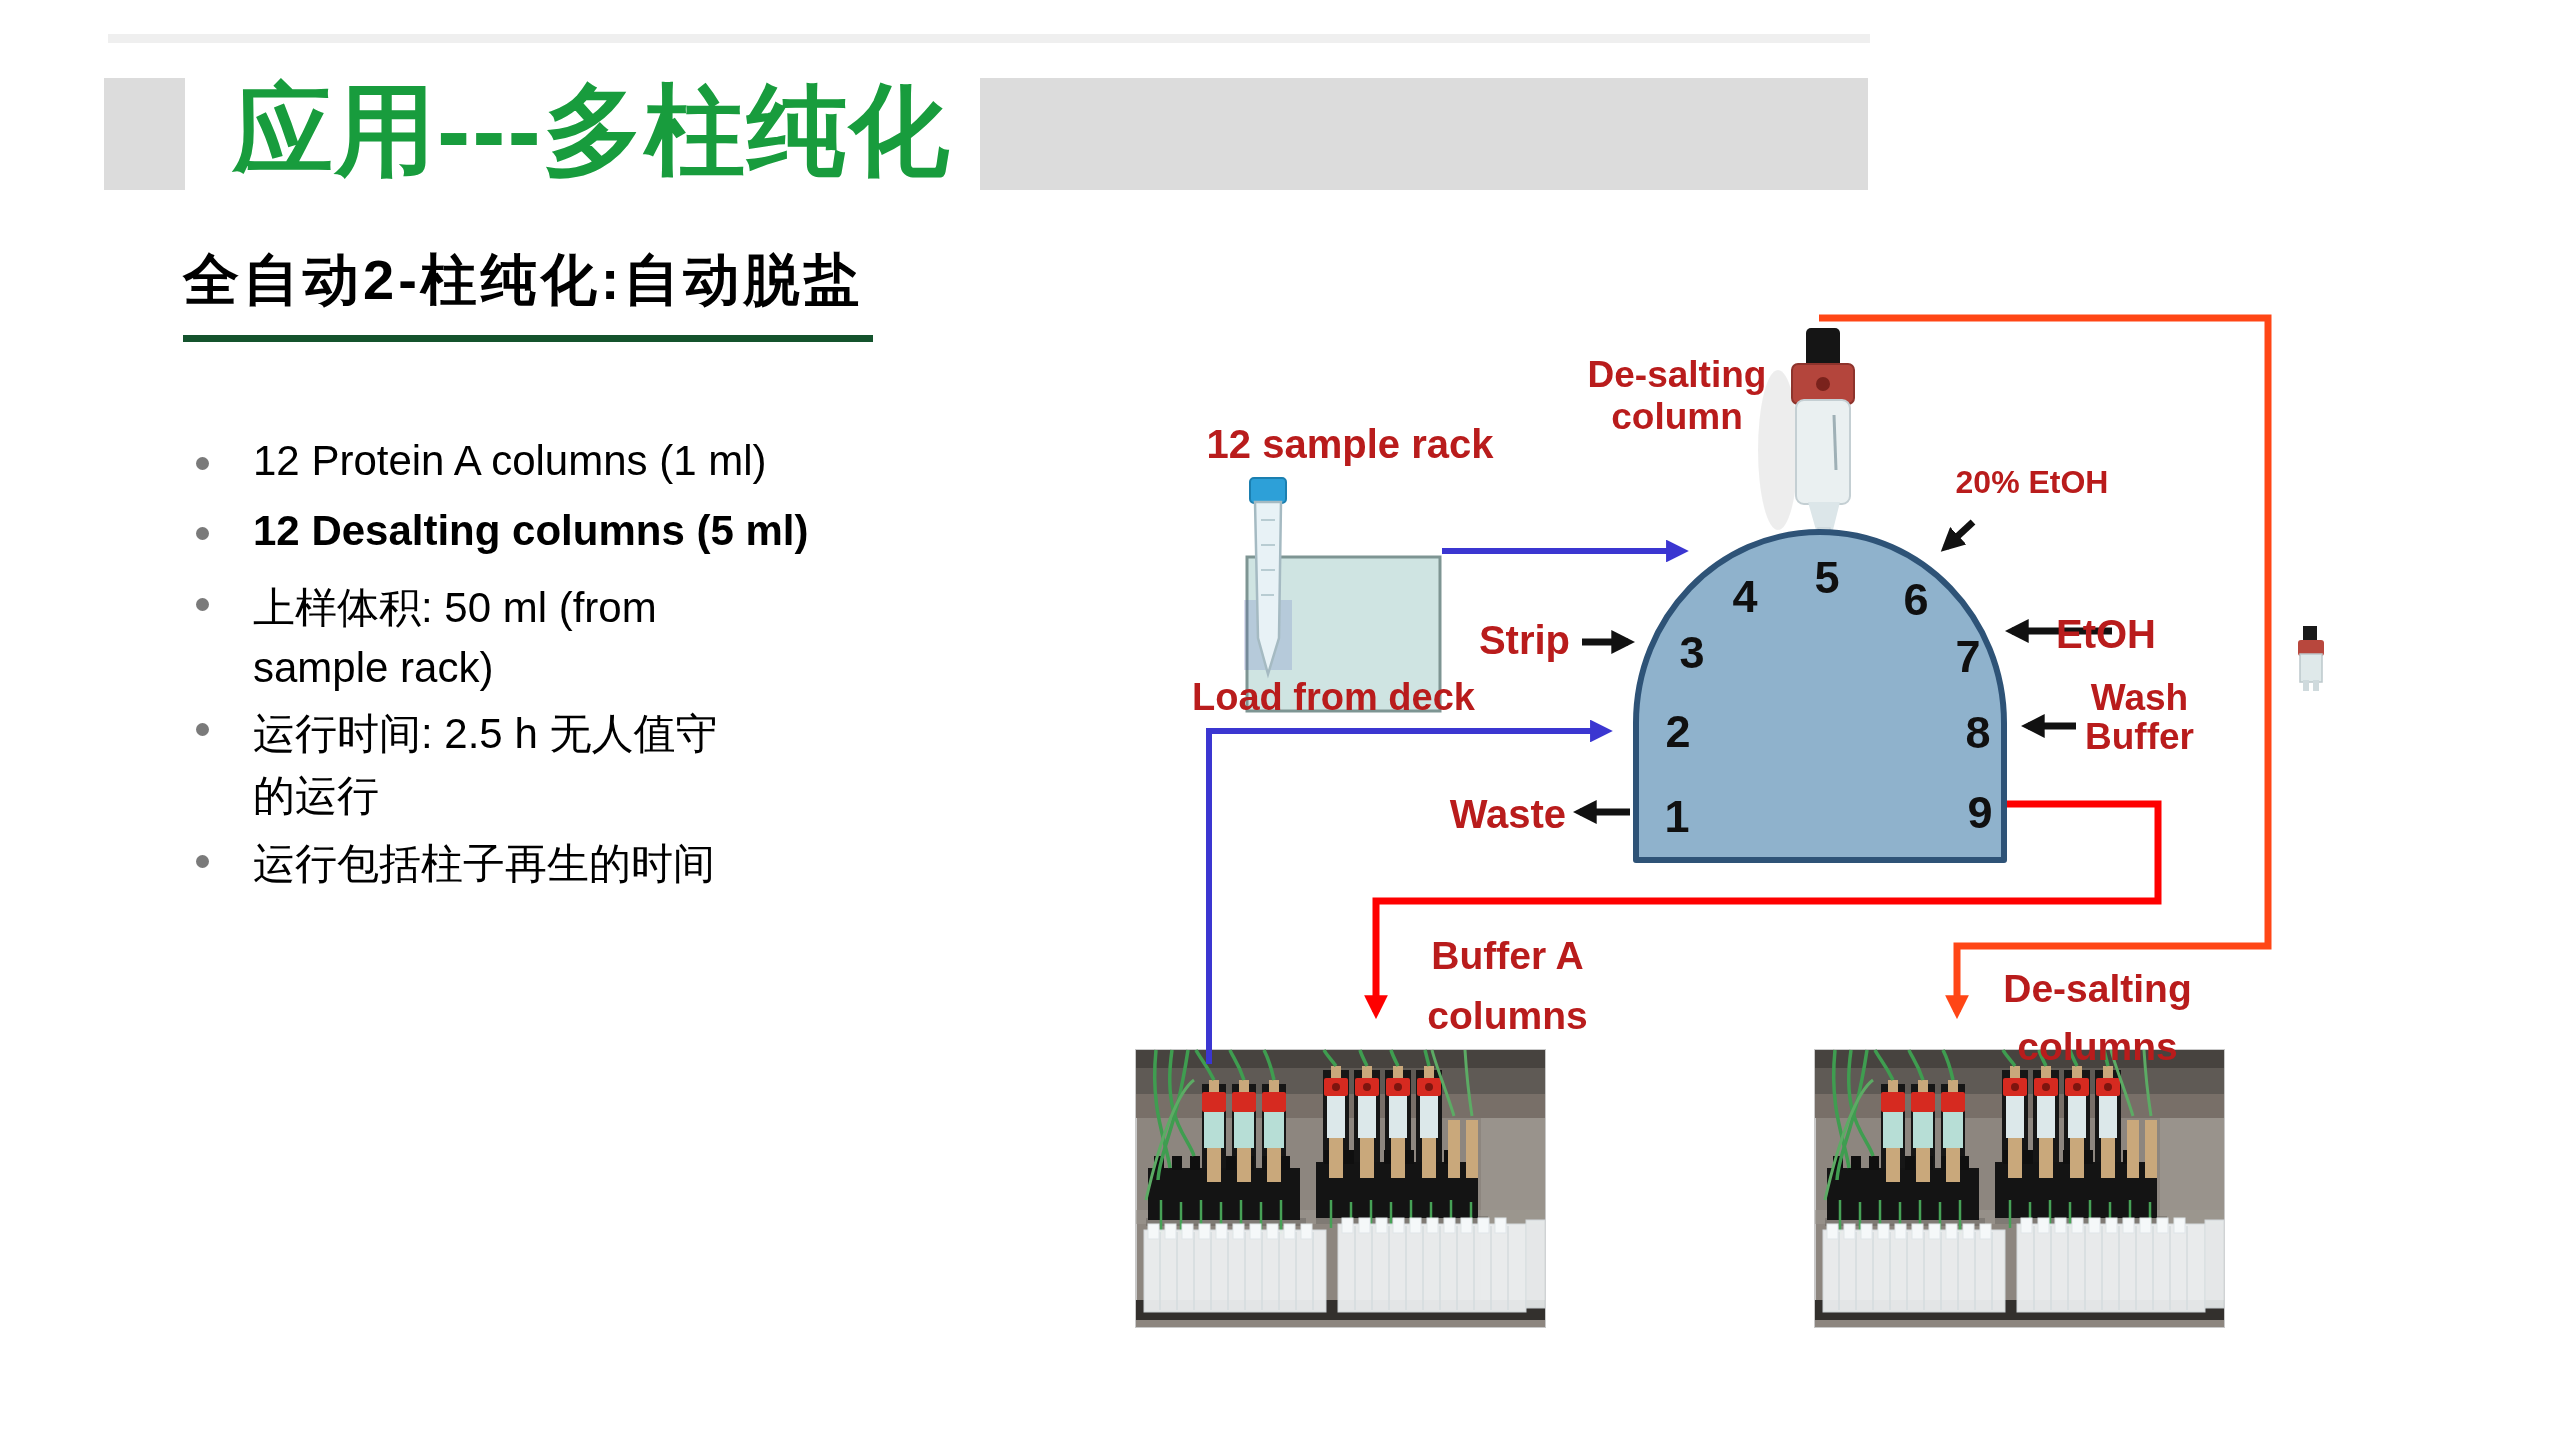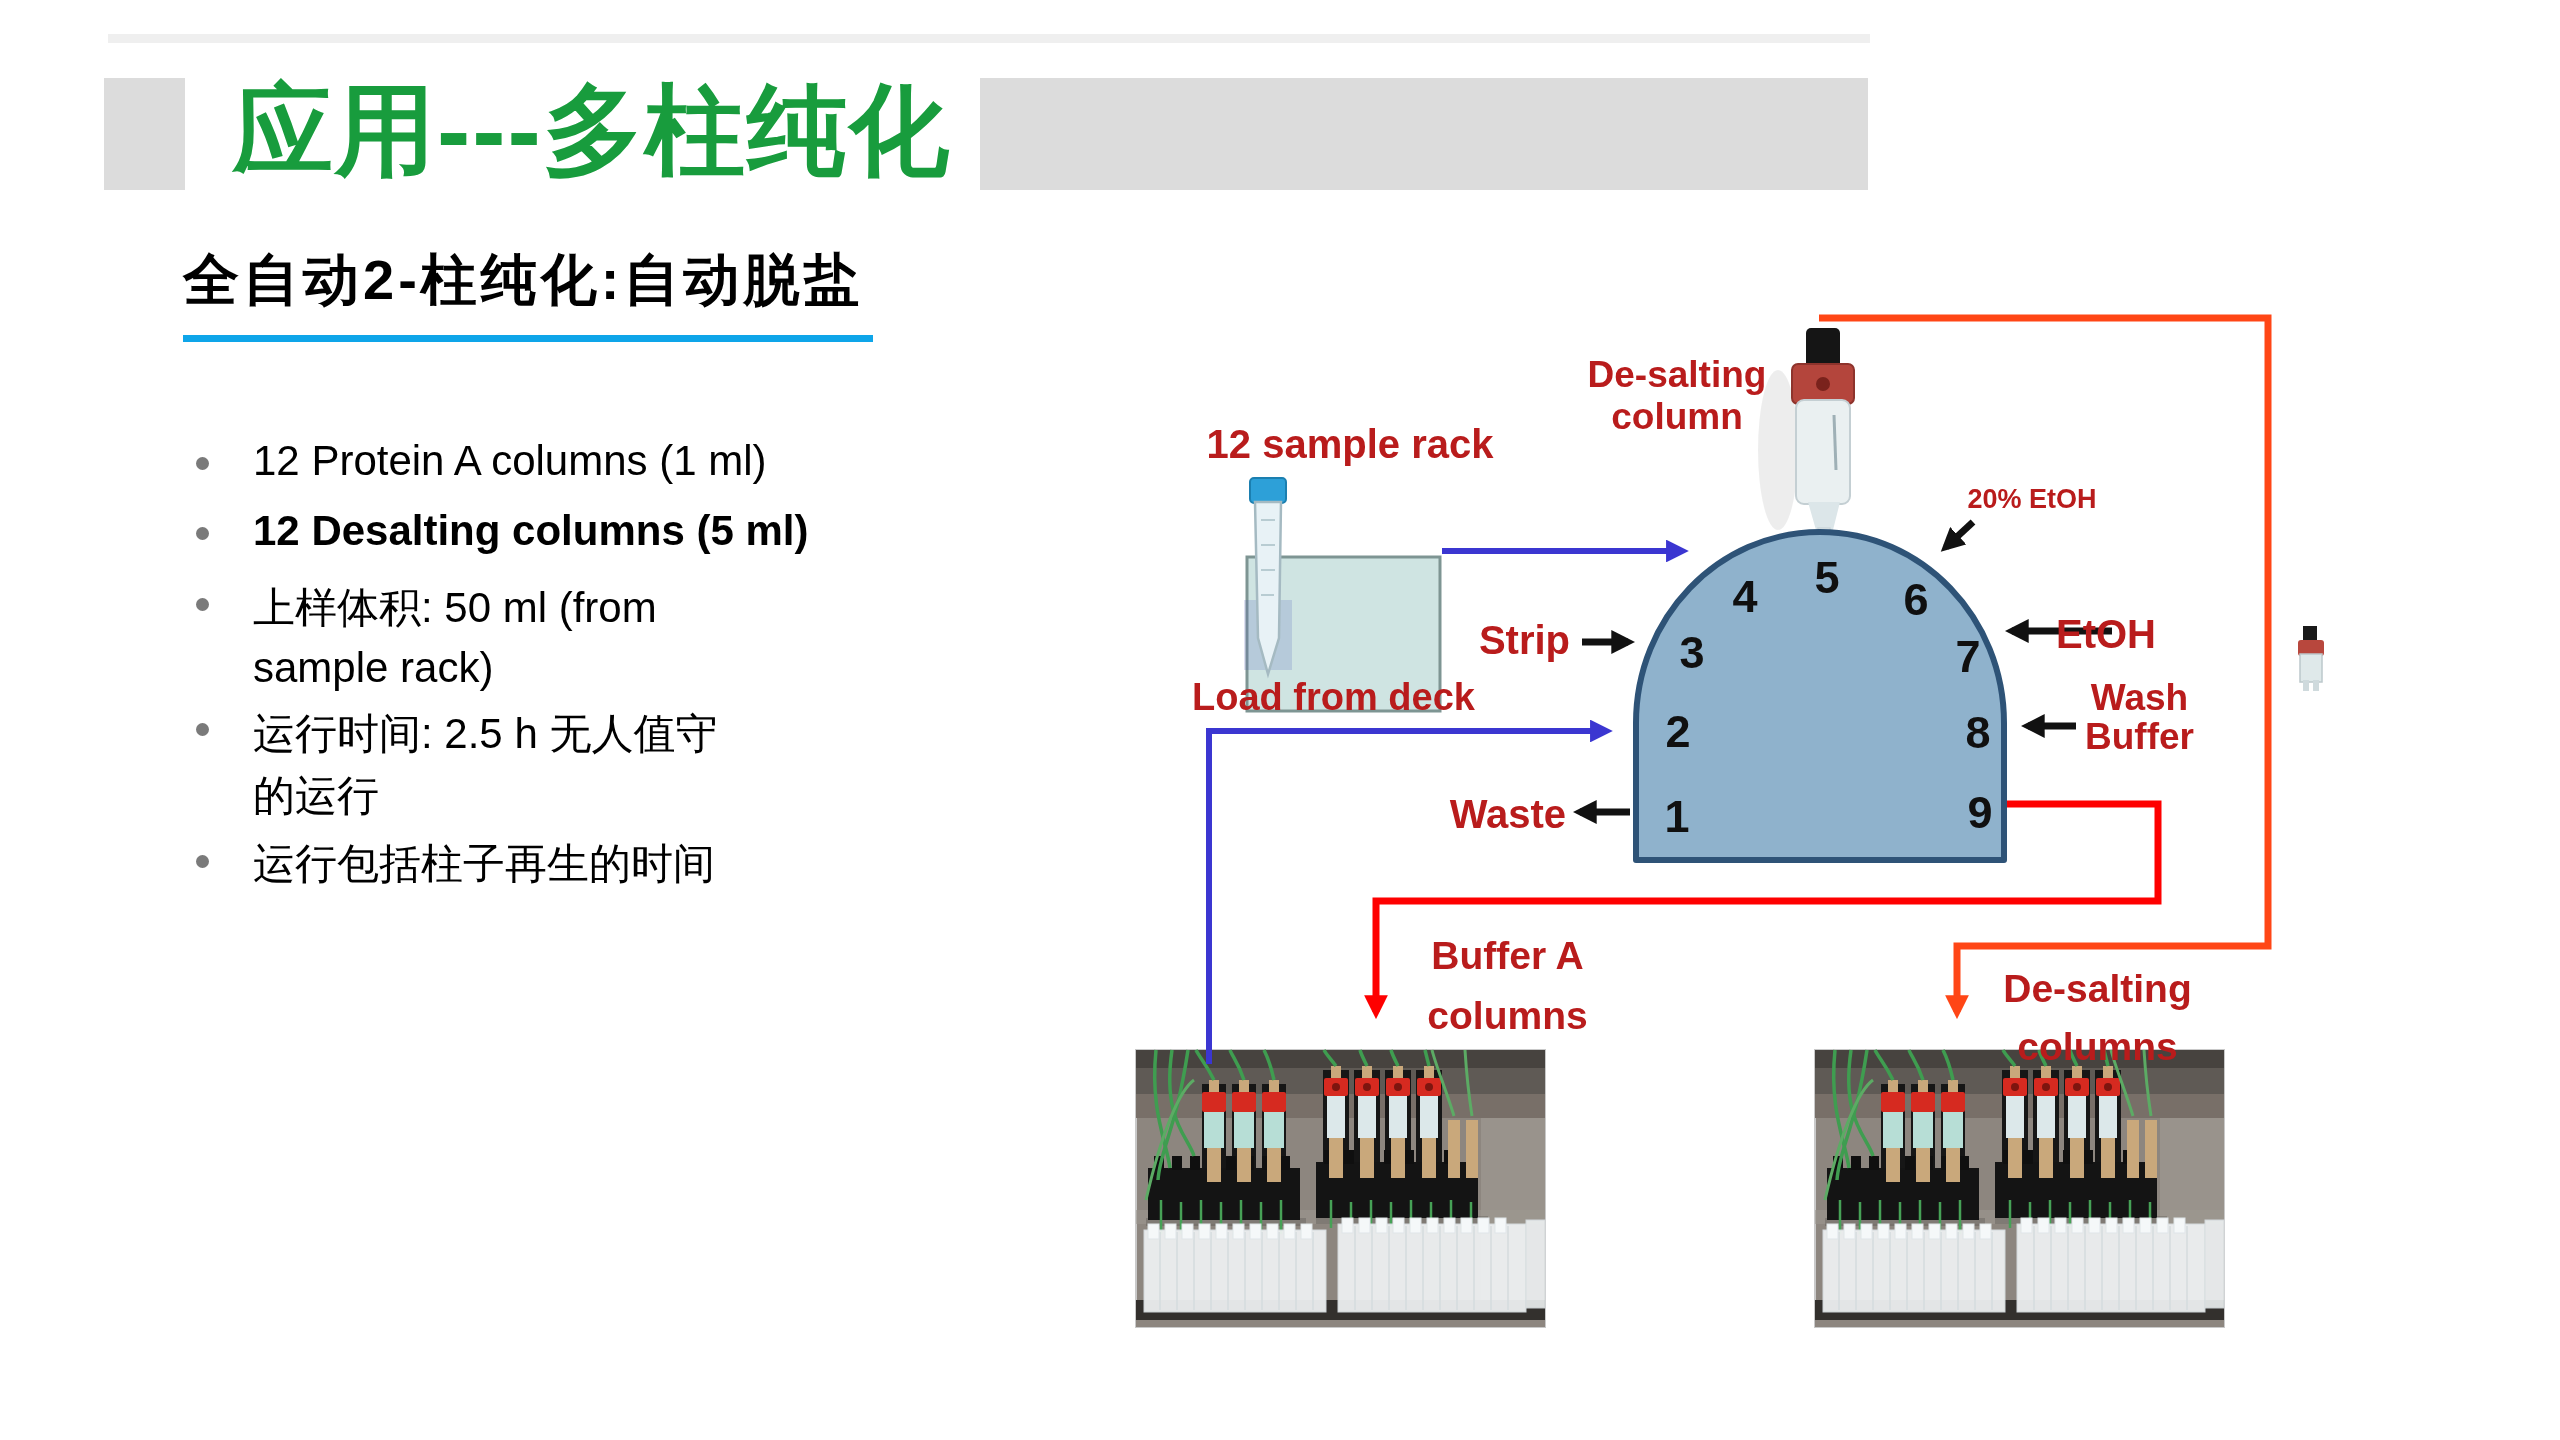--- a/index.html
+++ b/index.html
@@ -5,21 +5,21 @@
   html,body{margin:0;padding:0;background:#ffffff;}
   .stage{position:relative;width:2560px;height:1440px;background:#fff;overflow:hidden;
          font-family:"Liberation Sans", sans-serif;color:#111;}
   
   .top-rule{position:absolute;left:108px;top:34px;width:1762px;height:9px;background:#efefef;}
   .deco-square{position:absolute;left:104px;top:78px;width:81px;height:112px;background:var(--gray,#dcdcdc);}
   .deco-bar{position:absolute;left:980px;top:78px;width:888px;height:112px;background:var(--gray,#dcdcdc);}
   .slide-title{position:absolute;left:233px;top:78px;font-size:100px;font-weight:800;
                color:var(--green,#189c3d);letter-spacing:2px;line-height:1.05;white-space:nowrap;}
   .heading{position:absolute;left:183px;top:243px;font-size:56px;font-weight:700;color:#000;
-           letter-spacing:4px;border-bottom:7px solid #0ea5e9;padding:0 10px 16px 0;white-space:nowrap;}
+           letter-spacing:4px;border-bottom:7px solid #14532d;padding:0 10px 16px 0;white-space:nowrap;}
   
   .dot{position:absolute;width:13px;height:13px;border-radius:50%;background:#7a7a7a;}
   .btxt{position:absolute;left:253px;font-size:42px;color:#000;white-space:nowrap;}
   .btxt .ln{display:block;}
   
   .dlabel{position:absolute;font-weight:700;color:#b91c1c;white-space:nowrap;}
   .center{text-align:center;}
   .right{text-align:right;}
   .pnum{position:absolute;transform:translate(-50%,-50%);font-size:45px;font-weight:700;color:#101010;}
   svg{position:absolute;left:0;top:0;}
@@ -320,21 +320,21 @@
   <div class="pnum" style="left:1978px;top:733px;">8</div>
   <div class="pnum" style="left:1980px;top:813px;">9</div>
 
   <div class="dlabel center" style="left:1200px;top:422px;width:300px;font-size:40px;">12 sample rack</div>
 
   <div class="dlabel center" style="left:1537px;top:354px;width:280px;font-size:37px;line-height:42px;">
     <div>De-salting</div>
     <div>column</div>
   </div>
 
-  <div class="dlabel center" style="left:1922px;top:484px;width:220px;font-size:27px;">20% EtOH</div>
+  <div class="dlabel center" style="left:1922px;top:464px;width:220px;font-size:32px;">20% EtOH</div>
 
   <div class="dlabel right" style="left:1420px;top:618px;width:150px;font-size:40px;">Strip</div>
 
   <div class="dlabel" style="left:1192px;top:676px;font-size:38px;">Load from deck</div>
 
   <div class="dlabel right" style="left:1400px;top:792px;width:166px;font-size:40px;">Waste</div>
 
   <div class="dlabel" style="left:2056px;top:612px;font-size:40px;">EtOH</div>
 
   <div class="dlabel center" style="left:2032px;top:678px;width:215px;font-size:37px;line-height:39px;">

